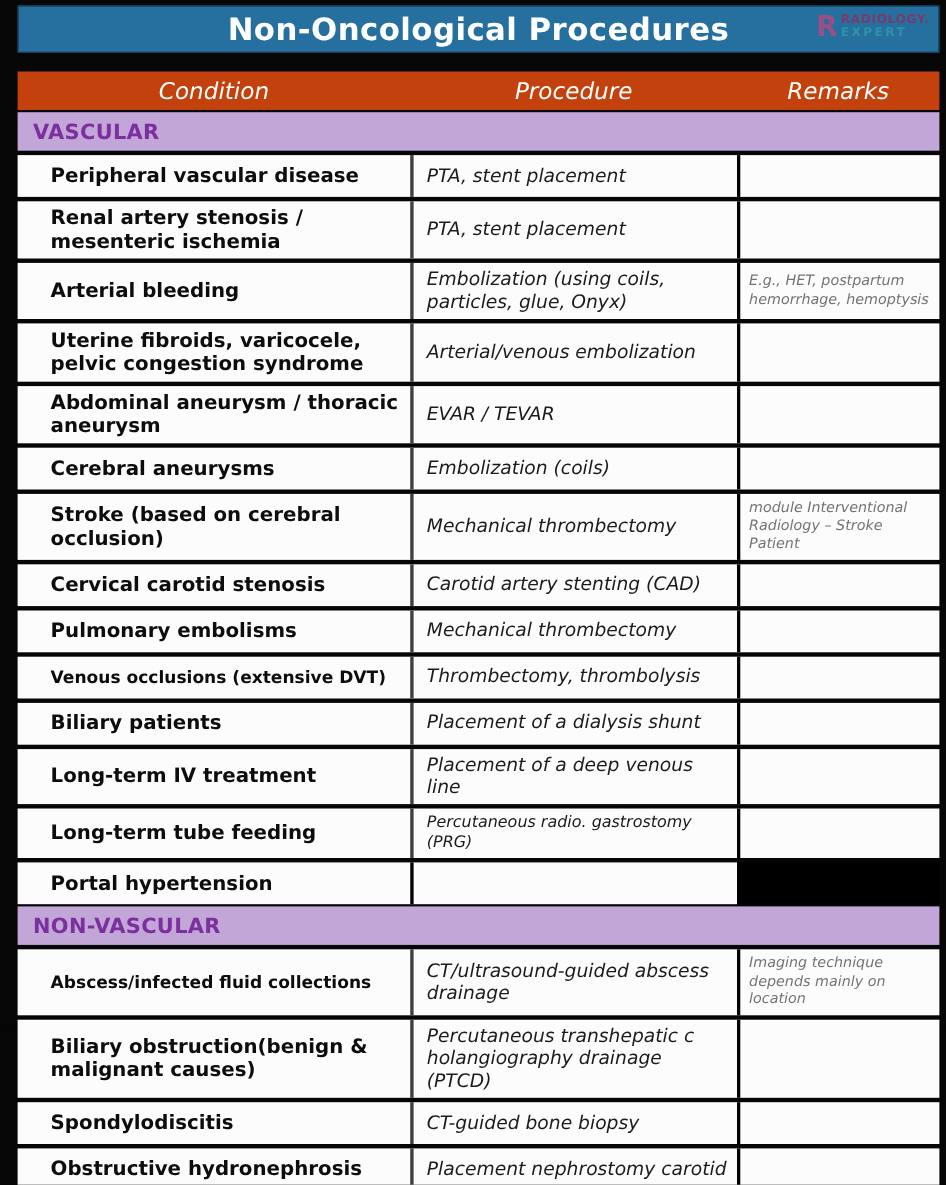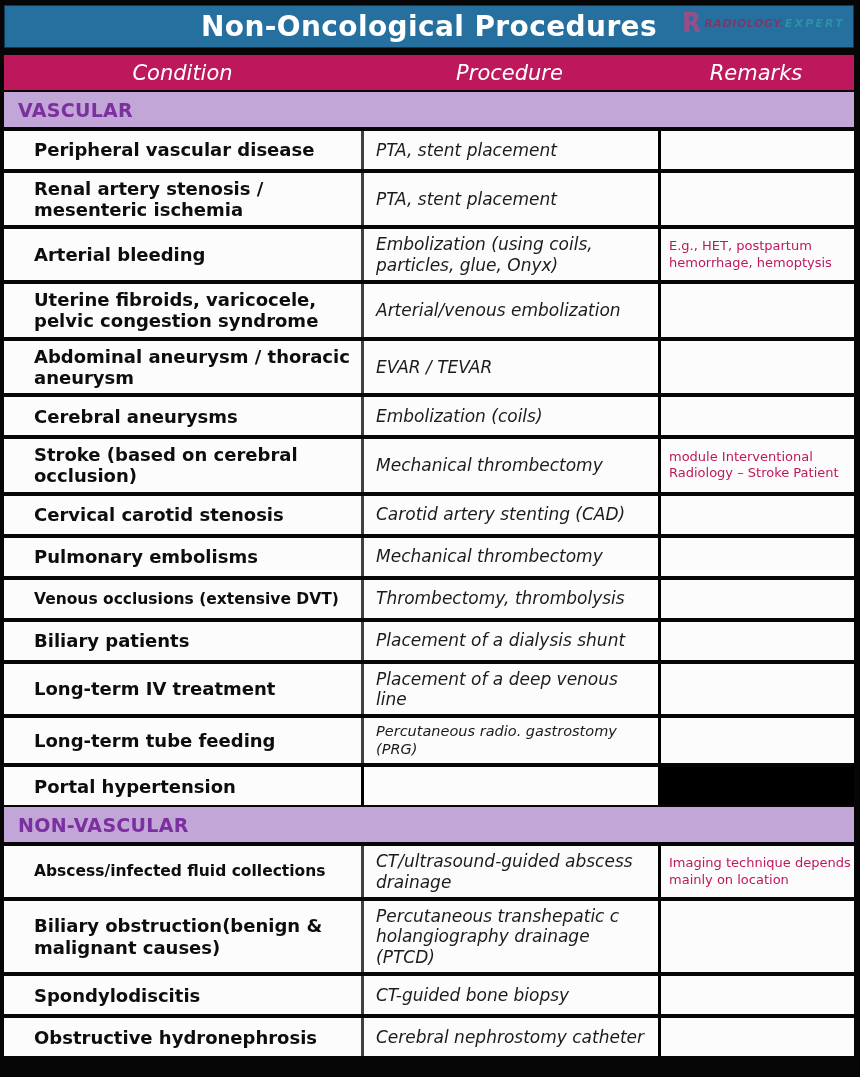--- a/index.html
+++ b/index.html
@@ -4,21 +4,21 @@
 <style>
   html, body { margin: 0; padding: 0; }
   body {
     width: 860px; height: 1077px; overflow: hidden;
     background: #060606;
     font-family: "DejaVu Sans", "Liberation Sans", sans-serif;
   }
   .page {
     position: relative; box-sizing: border-box;
     width: 860px; height: 937px;
-    padding: 5px 6px 0 4px;
+    padding: 5px 6px 0 16px;
     background: #060606;
   }
   
   .title-bar {
     position: relative; height: 43px;
     background: #25709F;
     border: 1px solid #0d3a55;
     display: flex; align-items: center; justify-content: center;
     box-sizing: border-box;
   }
@@ -28,27 +28,27 @@
   }
   .logo {
     position: absolute; right: 8px; top: 5px;
     display: flex; align-items: center; gap: 3px;
   }
   .logo-r {
     color: #c2437f; opacity: .75;
     font-weight: bold; font-size: 25px; line-height: 1;
     transform: scaleY(1.05);
   }
-  .logo-text { display: flex; flex-direction: row; line-height: 1.05; font-style: italic; }
+  .logo-text { display: flex; flex-direction: column; line-height: 1.05; }
   .logo-line1 { color: #8e2c5e; opacity: .8; font-size: 11px; font-weight: bold; letter-spacing: .6px; }
   .logo-line2 { color: #2f93a8; opacity: .95; font-size: 11px; font-weight: bold; letter-spacing: 2.2px; }
   
   .cols-bar {
-    margin-top: 7px; height: 35px;
-    background: #be185d;
+    margin-top: 17px; height: 35px;
+    background: #c2410c;
     display: grid; grid-template-columns: 357px 297px 1fr;
     align-items: center;
   }
   .col-h { color: #ffffff; font-style: italic; font-size: 21px; text-align: center; }
   
   .section-bar {
     margin-top: 2px; height: 35px;
     background: #C1A6D7;
     display: flex; align-items: center;
   }
@@ -73,21 +73,21 @@
     font-weight: bold; font-size: 18px; line-height: 1.18; color: #0d0d0d;
   }
   .cell.proc {
     border-left: 3px solid #404040;
     padding-left: 12px;
     font-style: italic; font-size: 17px; line-height: 1.2; color: #1b1b1b;
   }
   .cell.rem {
     border-left: 3px solid #000;
     padding-left: 8px; padding-right: 3px;
-    font-size: 13px; line-height: 1.27; color: #be185d;
+    font-style: italic; font-size: 13px; line-height: 1.27; color: #737373;
   }
   .cell.cond .small { font-size: 15.5px; }
   .cell.proc .small { font-size: 14.5px; }
 </style>
 </head>
 <body>
 
 <div class="page">
 
   <header class="title-bar">
@@ -296,21 +296,21 @@
         </div>
         <div class="cell rem">
           <span></span>
         </div>
       </div>
       <div class="row">
         <div class="cell cond">
           <span>Obstructive hydronephrosis</span>
         </div>
         <div class="cell proc">
-          <span>Cerebral nephrostomy catheter</span>
+          <span>Placement nephrostomy carotid</span>
         </div>
         <div class="cell rem">
           <span></span>
         </div>
       </div>
     </div>
 
 </div>
 
 </body></html>

